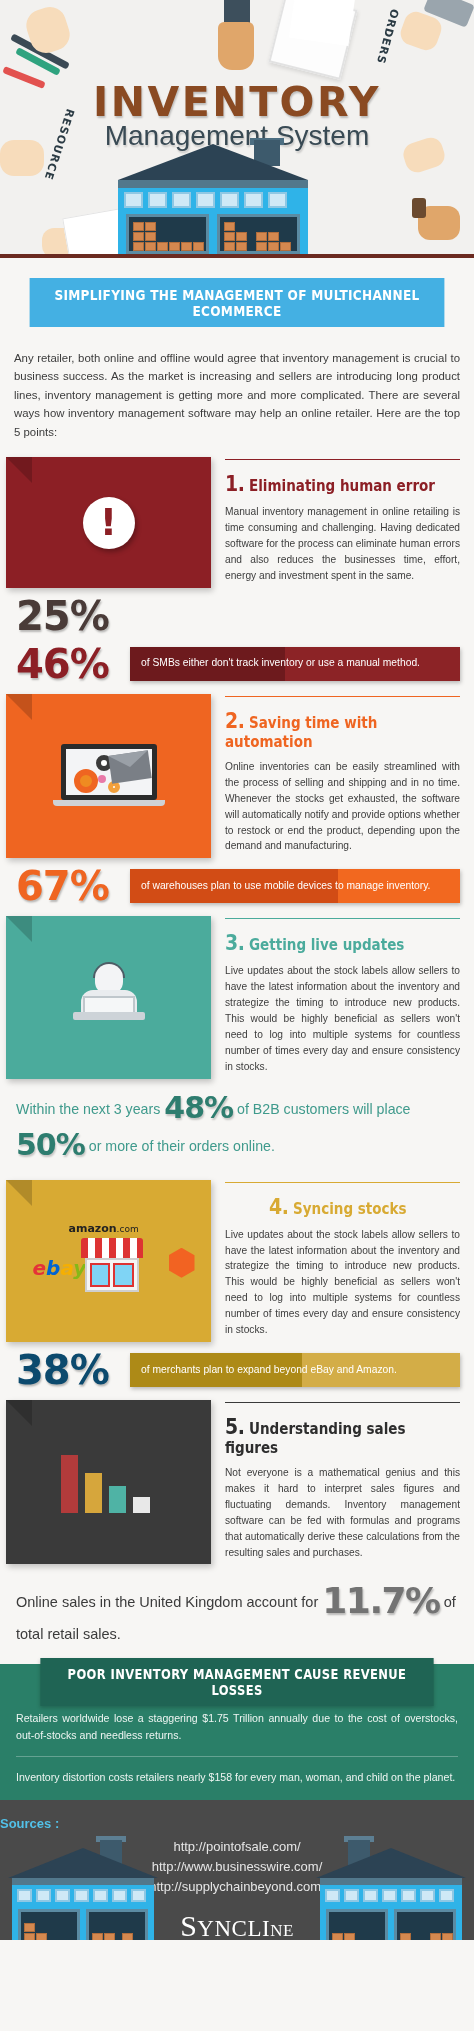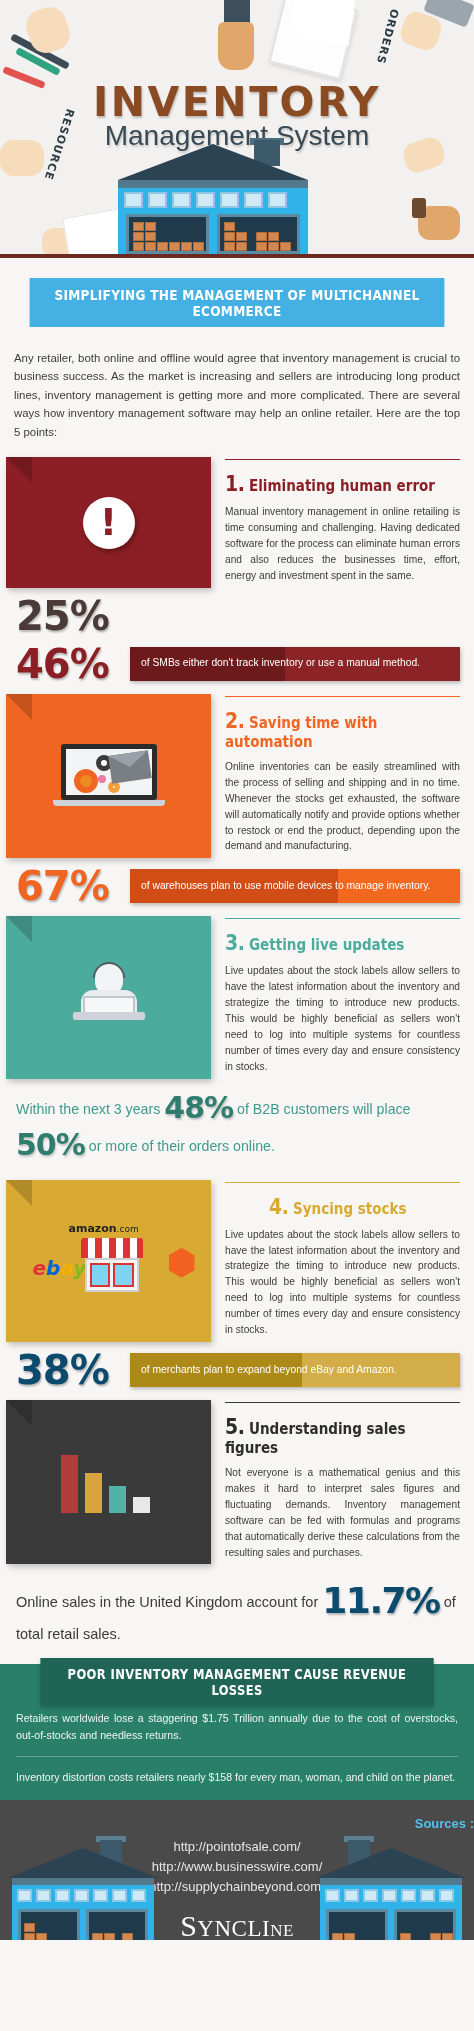--- a/index.html
+++ b/index.html
@@ -123,21 +123,21 @@
   }
   .teal-callout .pct {
     font-size: 30px; font-weight: bold; color: #2e7d6f;
     font-family: "DejaVu Sans", sans-serif; letter-spacing: -1px;
     text-shadow: 1px 2px 2px rgba(0,0,0,.2); vertical-align: -4px;
   }
 
   
   .uk-callout { padding: 10px 14px 14px 16px; font-size: 14.5px; color: #3b3b3b; line-height: 1.3; }
   .uk-callout .pct {
-    font-size: 36px; font-weight: bold; color: #0c4a6e;
+    font-size: 36px; font-weight: bold; color: #737373;
     font-family: "DejaVu Sans", sans-serif; letter-spacing: -1.5px;
     text-shadow: 1px 2px 2px rgba(0,0,0,.25); vertical-align: -6px;
   }
 
   
   .green { background: #2a7f68; padding: 0 0 14px 0; margin-top: 6px; position: relative; }
   .ribbon-wrap { position: relative; height: 34px; }
   .ribbon {
     position: absolute; top: -6px; left: 30px; width: 414px;
     background: #1f6454; color: #fff; text-align: center;
@@ -148,21 +148,21 @@
   }
   .ribbon::before, .ribbon::after {
     content:""; position:absolute; top:0; width:0; height:0;
     border-top: 0 solid transparent;
   }
   .gtext { color: #eef5f2; font-size: 10.6px; line-height: 1.6; padding: 12px 16px 0 16px; text-align: justify; }
   .gdiv { height: 1px; background: rgba(255,255,255,.28); margin: 12px 16px 0 16px; }
 
   
   .footer { background: #4a4a4a; position: relative; height: 140px; overflow: hidden; }
-  .sources-title { text-align: right; color: #52c1e8; font-size: 13px; font-weight: bold; padding-top: 16px; }
+  .sources-title { text-align: left; color: #52c1e8; font-size: 13px; font-weight: bold; padding-top: 16px; }
   .sources-list { text-align: center; color: #e6e6e6; font-size: 13px; line-height: 1.55; padding-top: 6px; }
   .logo { text-align: center; padding-top: 12px; color: #fff; font-size: 23px; font-family: "Liberation Serif", serif; letter-spacing: .5px;}
   .logo .s { font-size: 30px; }
   .logo .small { font-size: 17px; }
   .fw { position: absolute; bottom: -14px; width: 150px; height: 120px; }
   .fw.left { left: 8px; } .fw.right { right: 8px; }
   .fw-roof { position:absolute; top:14px; left:0; width:0; height:0;
     border-left: 75px solid transparent; border-right: 75px solid transparent;
     border-bottom: 30px solid #2c4354; }
   .fw-chim { position:absolute; top:6px; left:92px; width:22px; height:26px; background:#3d5a6c; }

